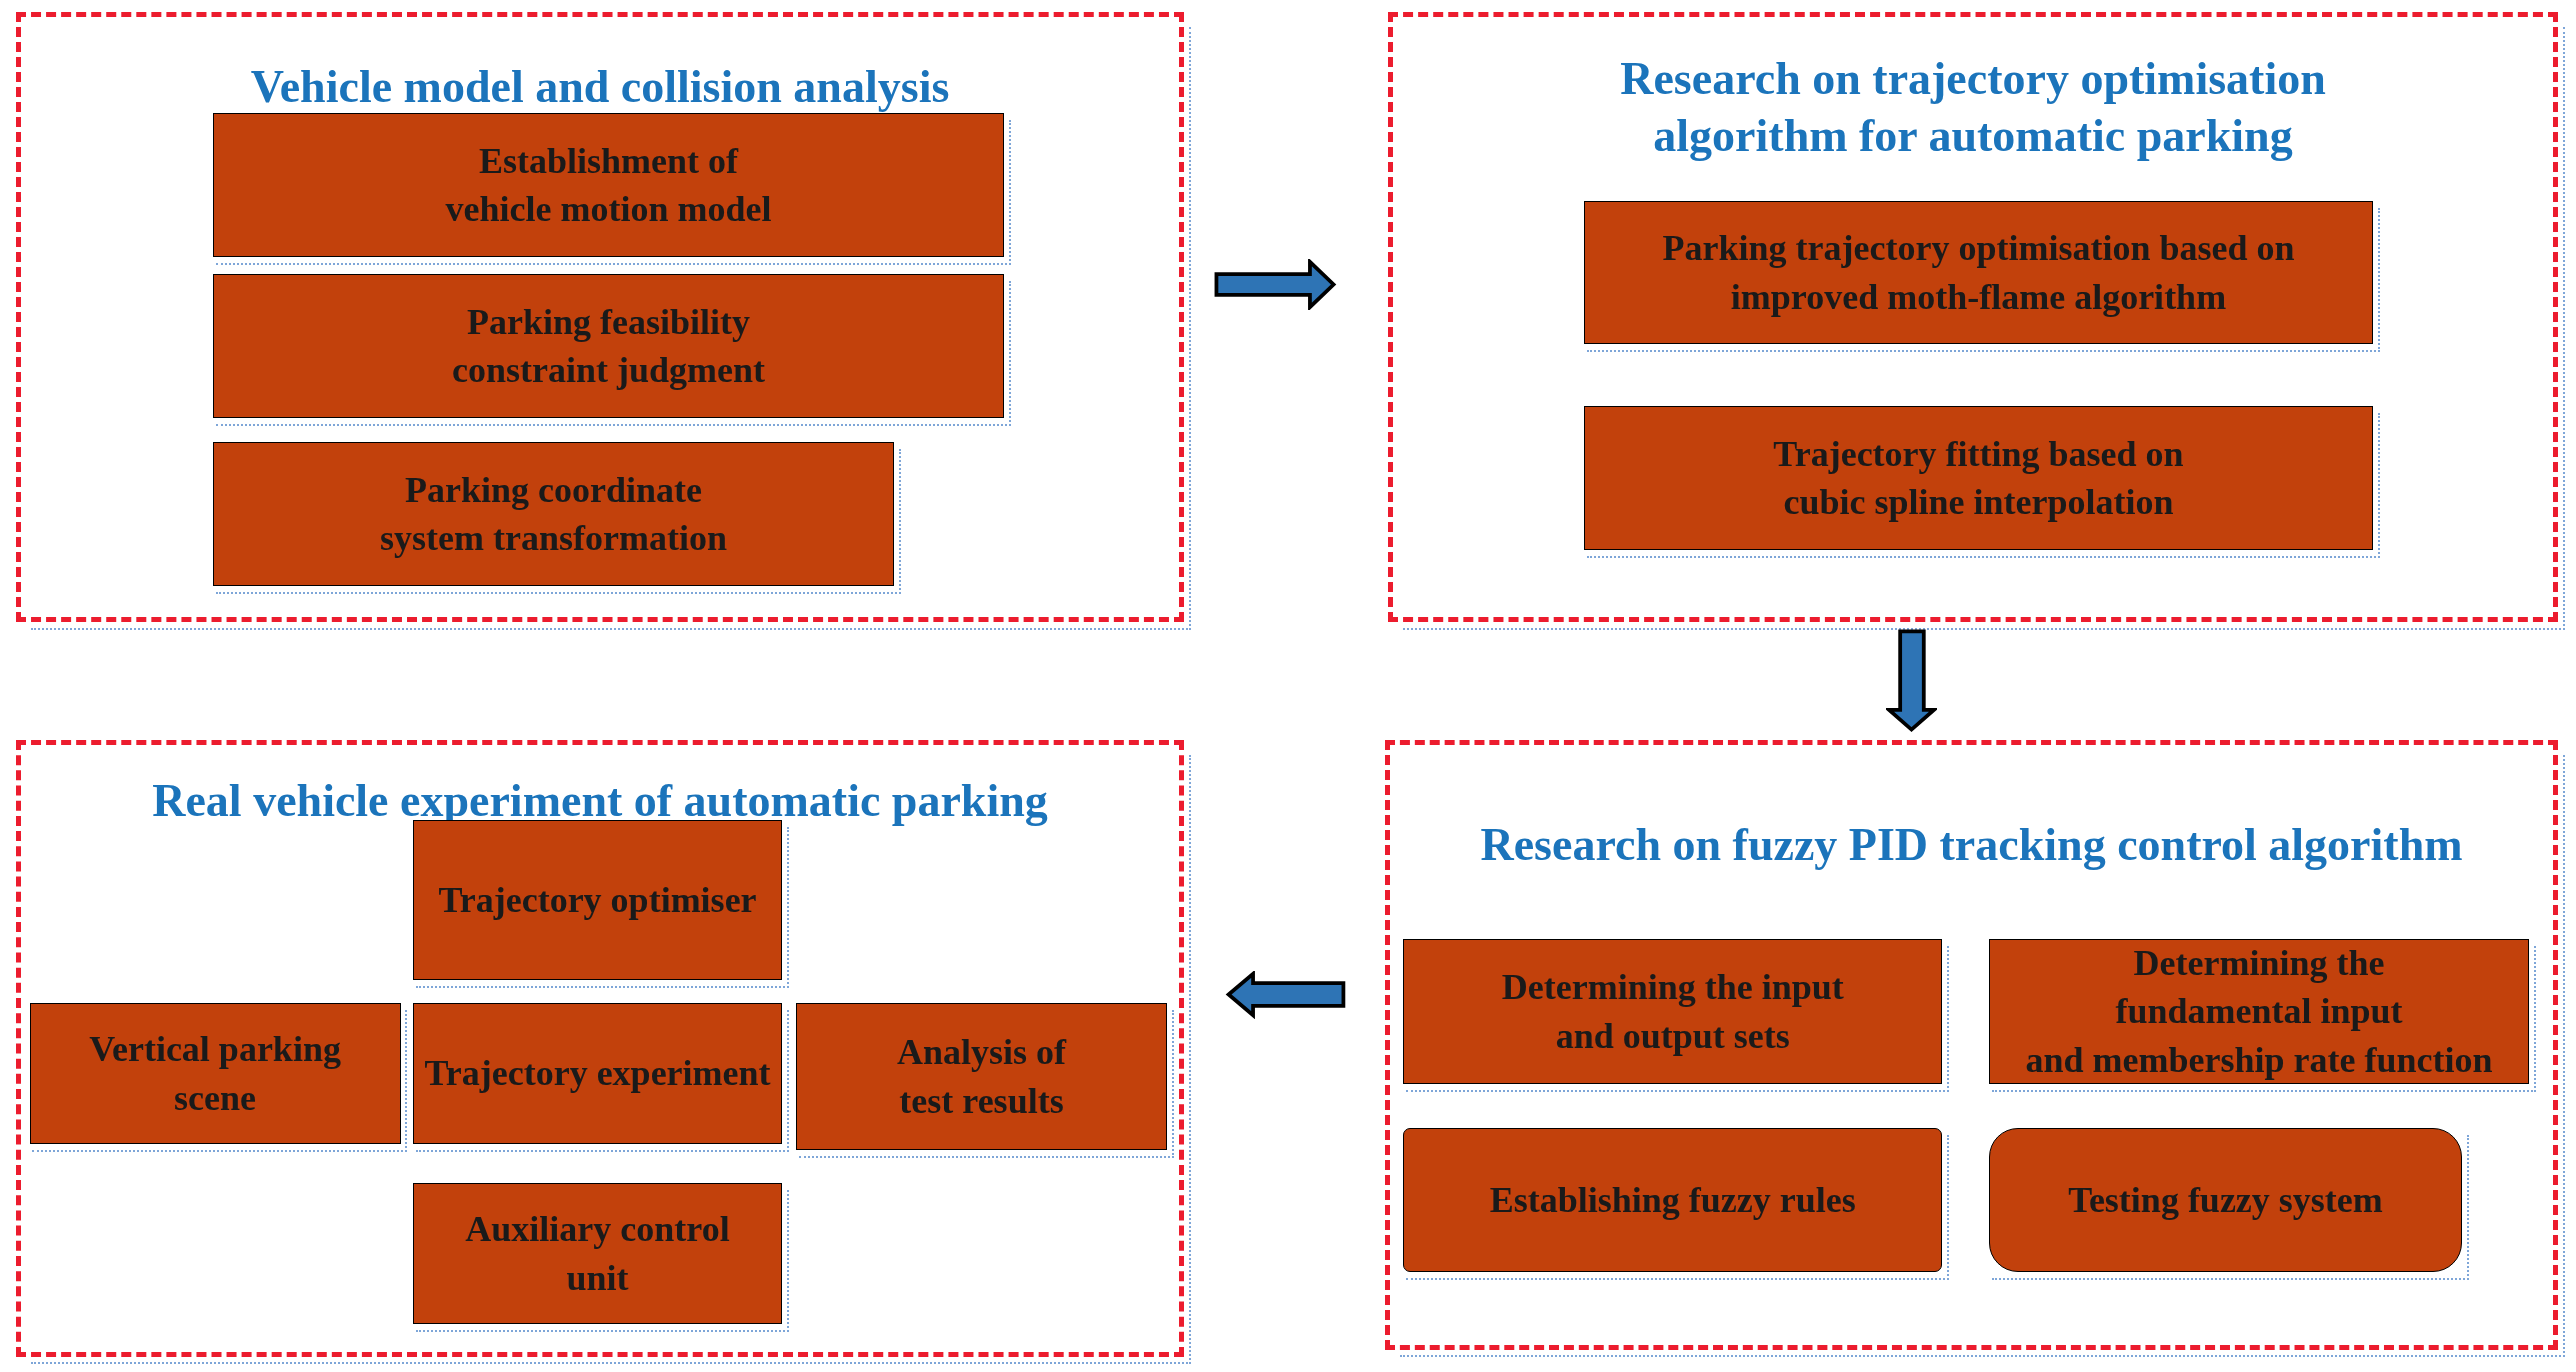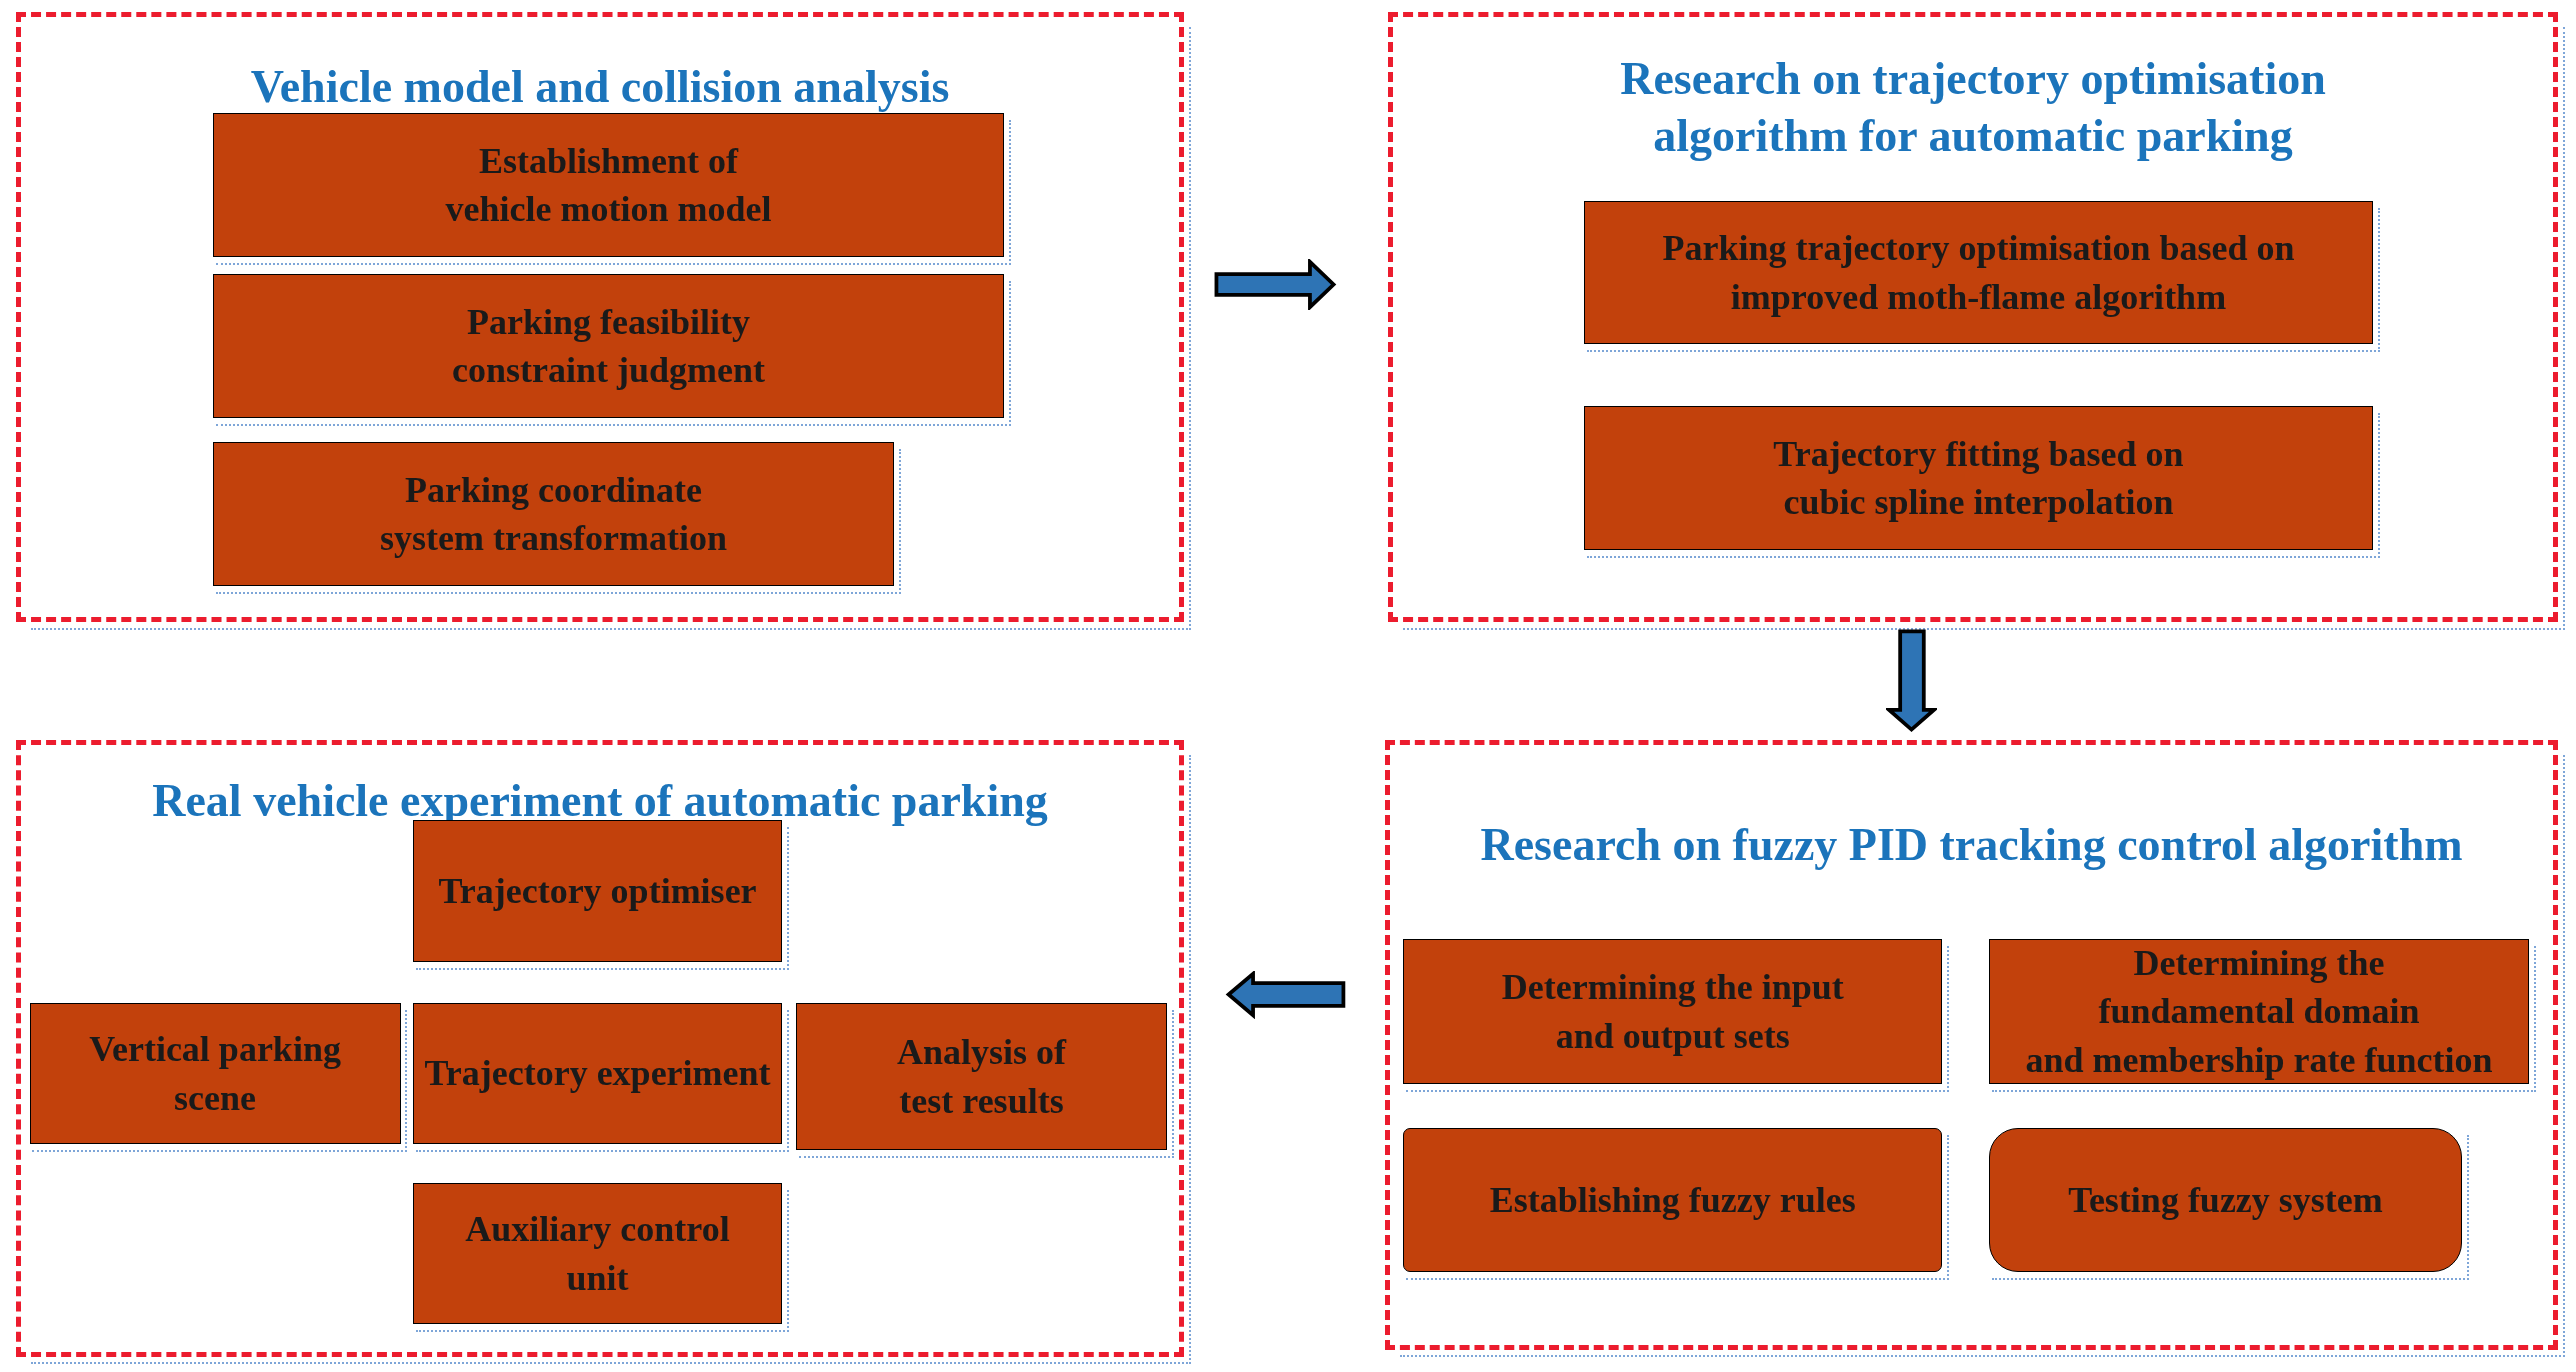--- a/index.html
+++ b/index.html
@@ -93,29 +93,29 @@
 improved moth-flame algorithm</div>
     <div class="box" style="left:191px; top:389px; width:789px; height:144px;">Trajectory fitting based on
 cubic spline interpolation</div>
   </div>
 
   <div class="panel" style="left:1385px; top:740px; width:1173px; height:610px;">
     <div class="panel-title" style="top:59px;">Research on fuzzy PID tracking control algorithm</div>
     <div class="box" style="left:13.3px; top:194px; width:539px; height:145px;">Determining the input
 and output sets</div>
     <div class="box" style="left:599px; top:194px; width:540px; height:145px;">Determining the
-fundamental domain
+fundamental input
 and membership rate function</div>
     <div class="box" style="left:13.3px; top:383px; width:539px; height:144px;border-radius:7px;">Establishing fuzzy rules</div>
     <div class="box" style="left:599px; top:383px; width:473px; height:144px;border-radius:29px;">Testing fuzzy system</div>
   </div>
 
   <div class="panel" style="left:16px; top:740px; width:1168px; height:617px;">
     <div class="panel-title" style="top:15px;">Real vehicle experiment of automatic parking</div>
-    <div class="box" style="left:392px; top:75px; width:369px; height:142px;">Trajectory optimiser</div>
+    <div class="box" style="left:392px; top:75px; width:369px; height:160px;">Trajectory optimiser</div>
     <div class="box" style="left:8.6px; top:258px; width:371px; height:141px;">Vertical parking
 scene</div>
     <div class="box" style="left:392px; top:258px; width:369px; height:141px;">Trajectory experiment</div>
     <div class="box" style="left:775px; top:258px; width:371px; height:147px;">Analysis of
 test results</div>
     <div class="box" style="left:392px; top:438px; width:369px; height:141px;">Auxiliary control
 unit</div>
   </div>
 
   <div class="arrow" style="left:1213px; top:259px; width:124px; height:51px;">

